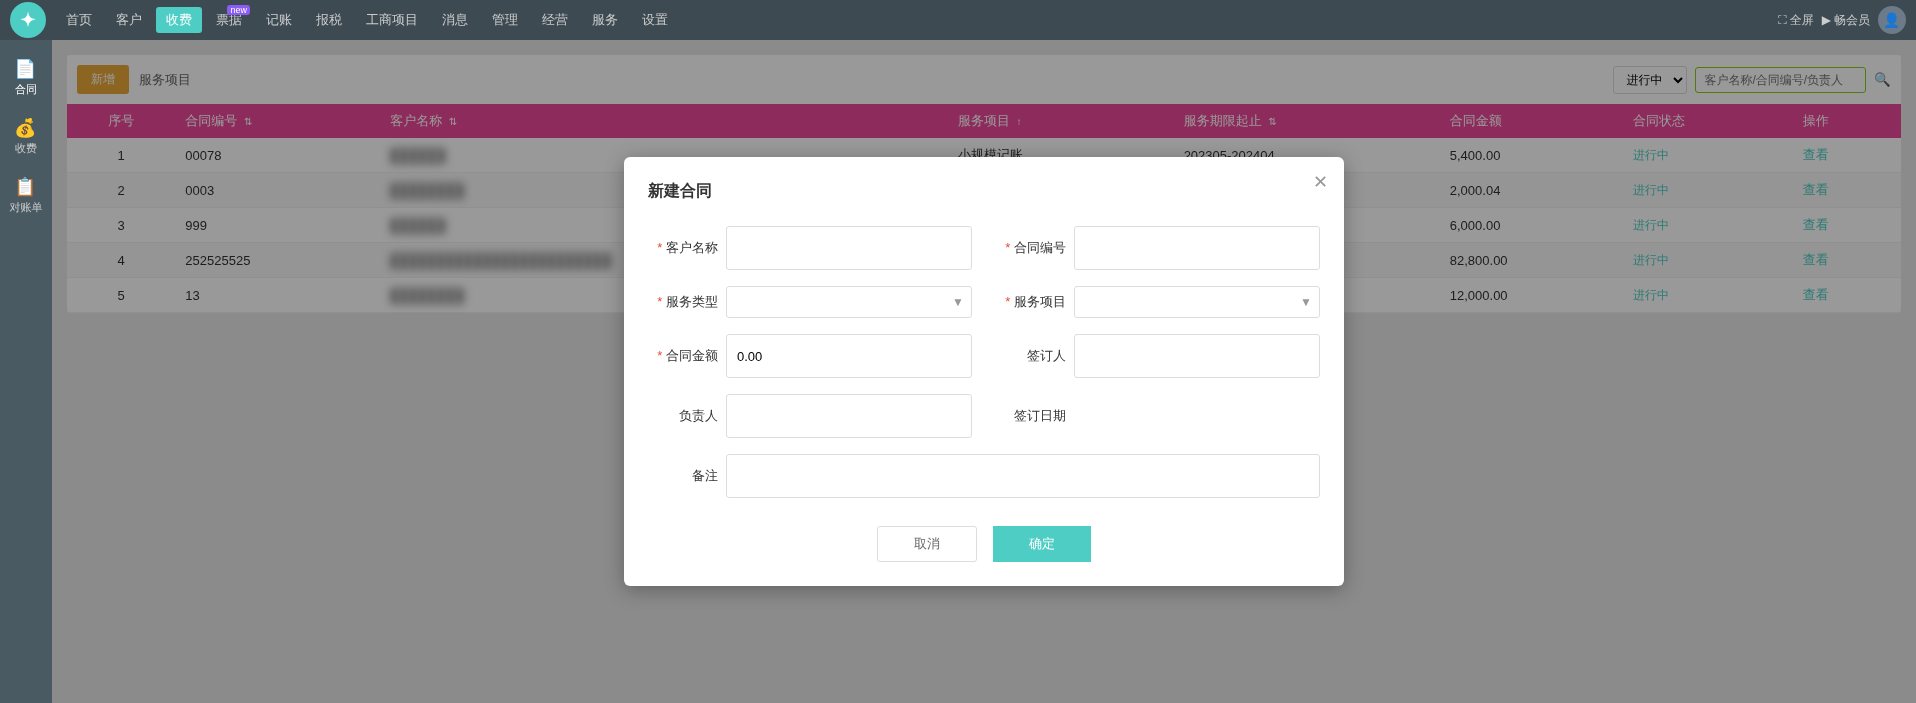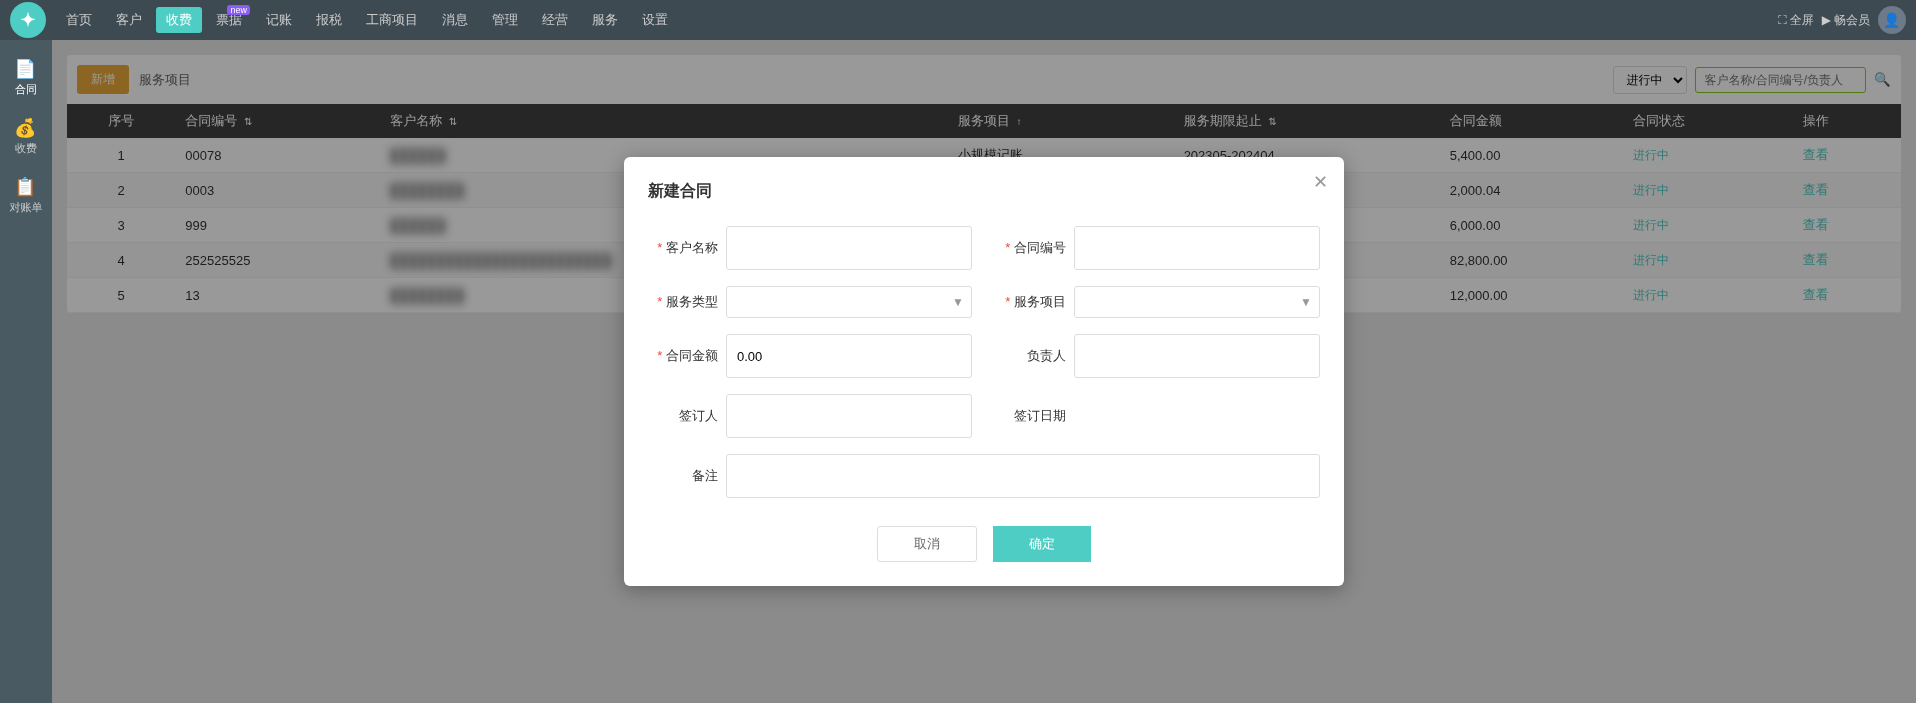--- a/index.html
+++ b/index.html
@@ -152,21 +152,21 @@
       background: none; border: none; cursor: pointer; color: #666;
     }
 
     
     .data-table {
       width: 100%;
       border-collapse: collapse;
       font-size: 13px;
     }
     .data-table thead tr {
-      background: #404040;
+      background: #ec4899;
       color: white;
     }
     .data-table thead th {
       padding: 8px 10px;
       text-align: left;
       font-weight: normal;
       white-space: nowrap;
     }
     .data-table thead th.center { text-align: center; }
     .data-table tbody tr {
@@ -509,26 +509,26 @@
               </select>
               <span class="select-arrow">▼</span>
             </div>
           </div>
 
           <div class="form-row">
             <label class="form-label required">合同金额</label>
             <input class="form-input" type="text" value="0.00" style="">
           </div>
           <div class="form-row">
+            <label class="form-label">签订人</label>
+            <input class="form-input" type="text" style="">
+          </div>
+
+          <div class="form-row">
             <label class="form-label">负责人</label>
-            <input class="form-input" type="text" style="">
-          </div>
-
-          <div class="form-row">
-            <label class="form-label">签订人</label>
             <input class="form-input" type="text" style="">
           </div>
           <div class="form-row">
             <label class="form-label">签订日期</label>
           </div>
 
           <div class="form-row full-width">
             <label class="form-label">备注</label>
             <input class="form-input" type="text" style="">
           </div>

